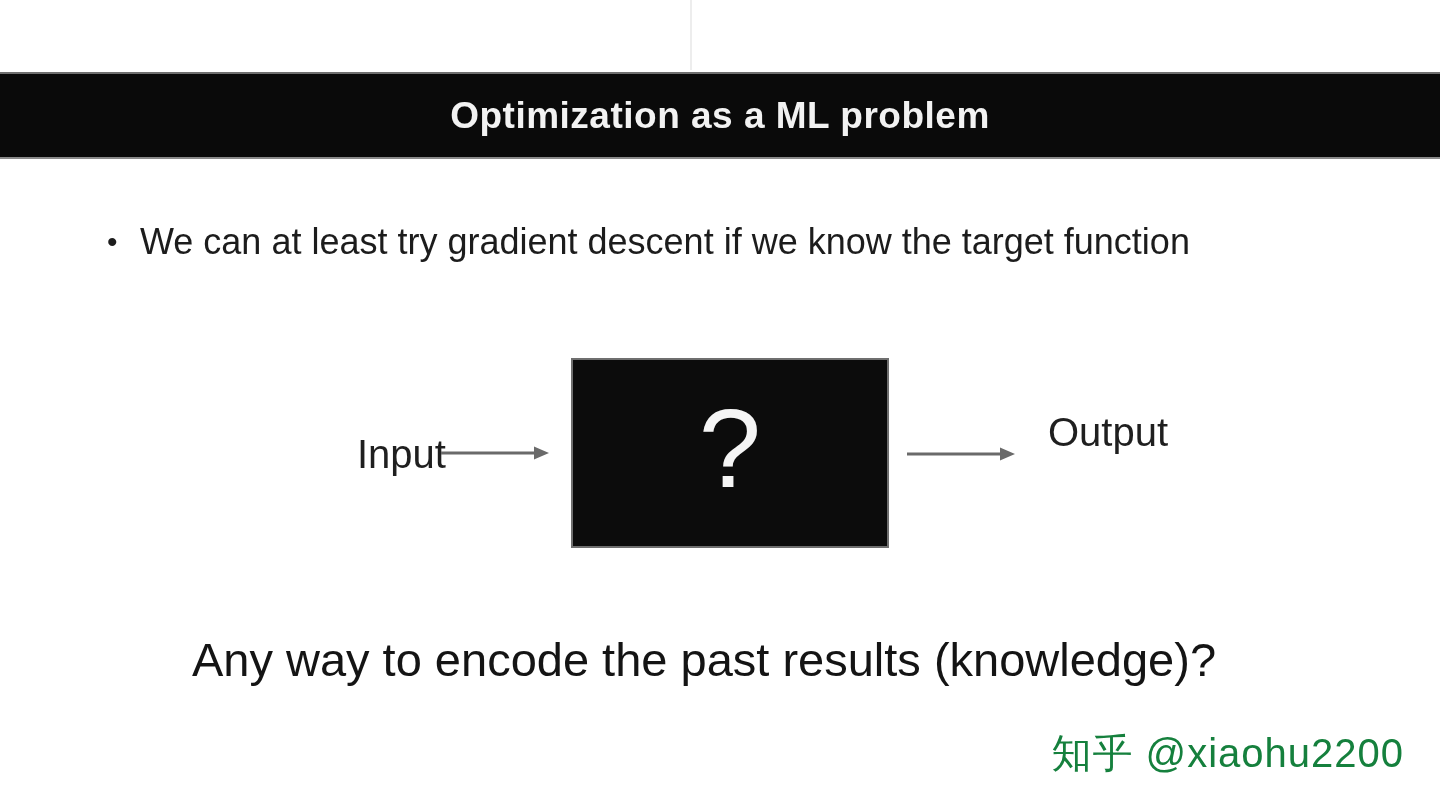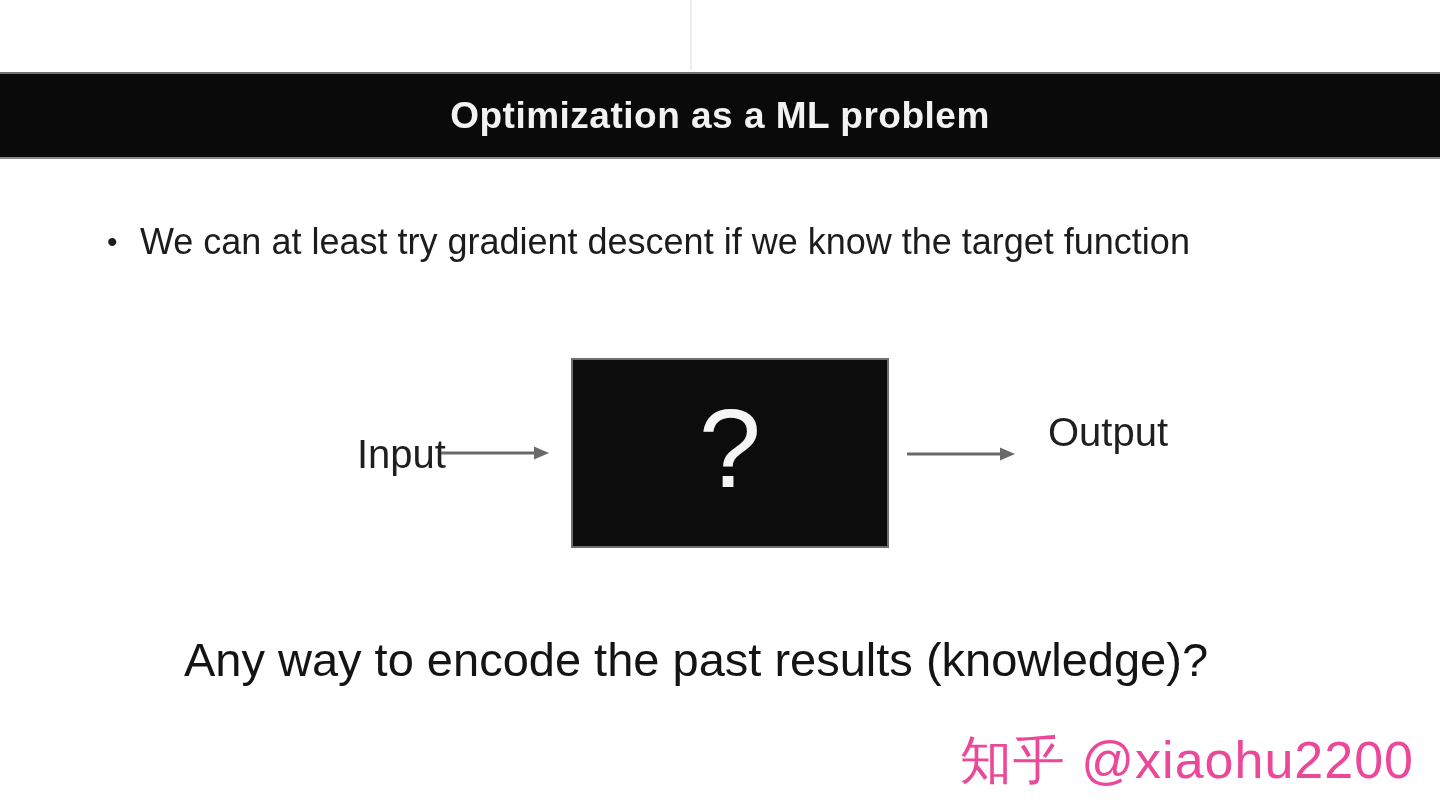--- a/index.html
+++ b/index.html
@@ -103,34 +103,34 @@
   }
   .mystery-box .qmark {
     font-size: 112px;
     font-weight: 400;
     color: #f5f5f5;
     line-height: 1;
     transform: translateY(-4px);
   }
   .question {
     position: absolute;
-    left: 0;
+    left: 8px;
     top: 632px;
     width: 1392px;
     text-align: center;
     font-size: 47px;
     color: #141414;
     white-space: nowrap;
   }
   .watermark {
     position: absolute;
-    right: 26px;
+    right: 36px;
     top: 726px;
-    font-size: 52px;
-    color: #ec4899;
+    font-size: 40px;
+    color: #15803d;
     letter-spacing: 1px;
     white-space: nowrap;
   }
 </style>
 </head>
 <body>
 
 <div class="slide">
 
   <div class="artifact-line"></div>

